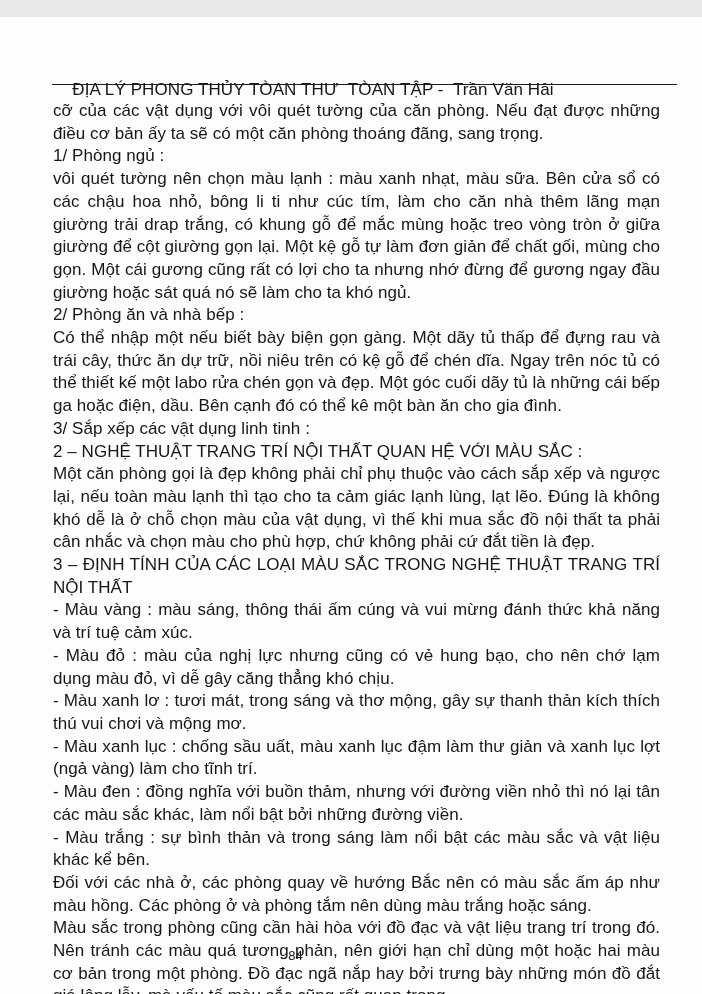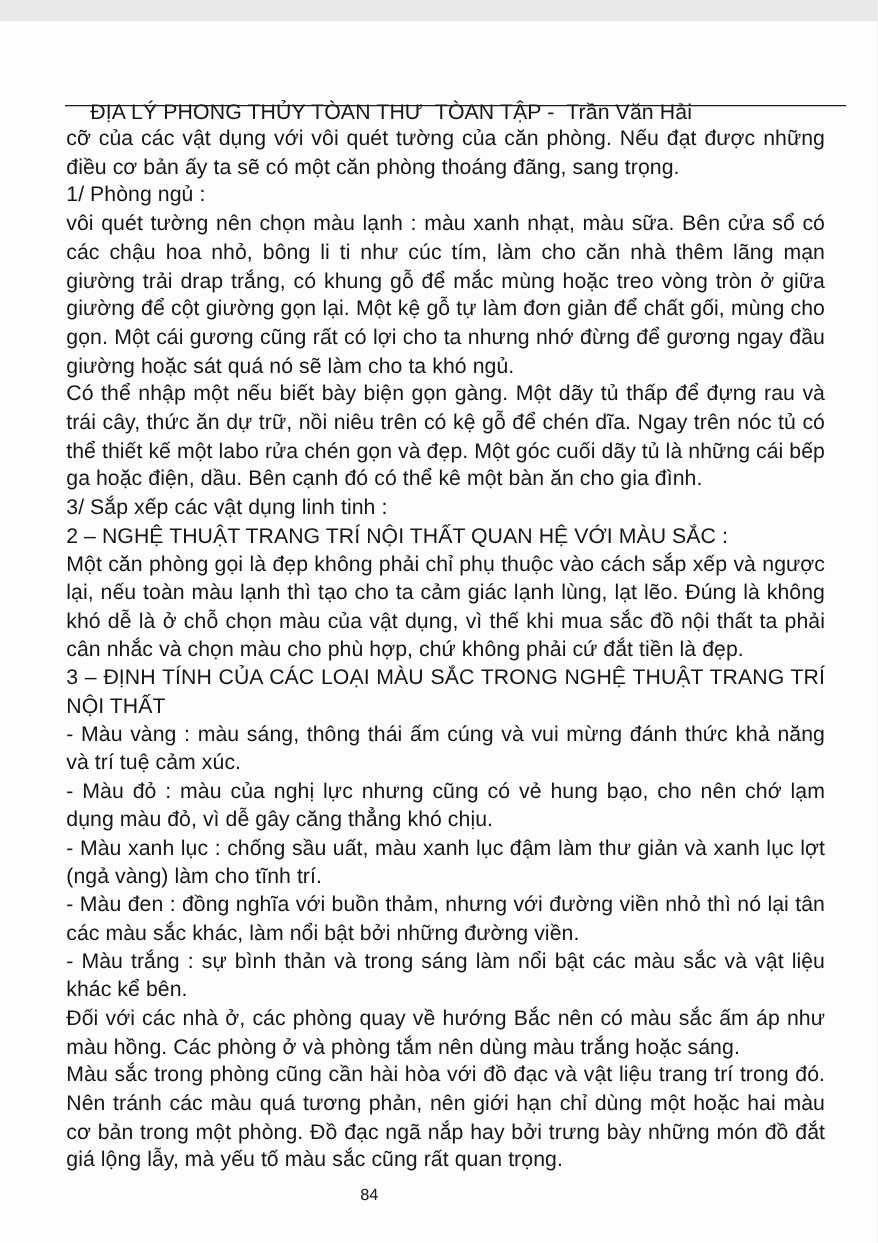--- a/index.html
+++ b/index.html
@@ -66,27 +66,29 @@
   <div class="running-header">
     <span>ĐỊA LÝ PHONG THỦY TÒAN THƯ  TÒAN TẬP -  Trần Văn Hải</span>
   </div>
 
   <div class="header-rule"></div>
 
   <div class="doc-body">
       <p class="para kind-body">cỡ của các vật dụng với vôi quét tường của căn phòng. Nếu đạt được những điều cơ bản ấy ta sẽ có một căn phòng thoáng đãng, sang trọng.</p>
       <p class="para kind-subhead">1/ Phòng ngủ :</p>
       <p class="para kind-body">vôi quét tường nên chọn màu lạnh : màu xanh nhạt, màu sữa. Bên cửa sổ có các chậu hoa nhỏ, bông li ti như cúc tím, làm cho căn nhà thêm lãng mạn giường trải drap trắng, có khung gỗ để mắc mùng hoặc treo vòng tròn ở giữa giường để cột giường gọn lại. Một kệ gỗ tự làm đơn giản để chất gối, mùng cho gọn. Một cái gương cũng rất có lợi cho ta nhưng nhớ đừng để gương ngay đầu giường hoặc sát quá nó sẽ làm cho ta khó ngủ.</p>
+      <p class="para kind-subhead">2/ Phòng ăn và nhà bếp :</p>
       <p class="para kind-body">Có thể nhập một nếu biết bày biện gọn gàng. Một dãy tủ thấp để đựng rau và trái cây, thức ăn dự trữ, nồi niêu trên có kệ gỗ để chén dĩa. Ngay trên nóc tủ có thể thiết kế một labo rửa chén gọn và đẹp. Một góc cuối dãy tủ là những cái bếp ga hoặc điện, dầu. Bên cạnh đó có thể kê một bàn ăn cho gia đình.</p>
       <p class="para kind-subhead">3/ Sắp xếp các vật dụng linh tinh :</p>
       <p class="para kind-heading">2 – NGHỆ THUẬT TRANG TRÍ NỘI THẤT QUAN HỆ VỚI MÀU SẮC :</p>
       <p class="para kind-body">Một căn phòng gọi là đẹp không phải chỉ phụ thuộc vào cách sắp xếp và ngược lại, nếu toàn màu lạnh thì tạo cho ta cảm giác lạnh lùng, lạt lẽo. Đúng là không khó dễ là ở chỗ chọn màu của vật dụng, vì thế khi mua sắc đồ nội thất ta phải cân nhắc và chọn màu cho phù hợp, chứ không phải cứ đắt tiền là đẹp.</p>
       <p class="para kind-heading">3 – ĐỊNH TÍNH CỦA CÁC LOẠI MÀU SẮC TRONG NGHỆ THUẬT TRANG TRÍ NỘI THẤT</p>
       <p class="para kind-body">- Màu vàng : màu sáng, thông thái ấm cúng và vui mừng đánh thức khả năng và trí tuệ cảm xúc.</p>
       <p class="para kind-body">- Màu đỏ : màu của nghị lực nhưng cũng có vẻ hung bạo, cho nên chớ lạm dụng màu đỏ, vì dễ gây căng thẳng khó chịu.</p>
+      <p class="para kind-body">- Màu xanh lơ : tươi mát, trong sáng và thơ mộng, gây sự thanh thản kích thích thú vui chơi và mộng mơ.</p>
       <p class="para kind-body">- Màu xanh lục : chống sầu uất, màu xanh lục đậm làm thư giản và xanh lục lợt (ngả vàng) làm cho tĩnh trí.</p>
       <p class="para kind-body">- Màu đen : đồng nghĩa với buồn thảm, nhưng với đường viền nhỏ thì nó lại tân các màu sắc khác, làm nổi bật bởi những đường viền.</p>
       <p class="para kind-body">- Màu trắng : sự bình thản và trong sáng làm nổi bật các màu sắc và vật liệu khác kể bên.</p>
       <p class="para kind-body">Đối với các nhà ở, các phòng quay về hướng Bắc nên có màu sắc ấm áp như màu hồng. Các phòng ở và phòng tắm nên dùng màu trắng hoặc sáng.</p>
       <p class="para kind-body">Màu sắc trong phòng cũng cần hài hòa với đồ đạc và vật liệu trang trí trong đó. Nên tránh các màu quá tương phản, nên giới hạn chỉ dùng một hoặc hai màu cơ bản trong một phòng. Đồ đạc ngã nắp hay bởi trưng bày những món đồ đắt giá lộng lẫy, mà yếu tố màu sắc cũng rất quan trọng.</p>
     </div>
 
   <div class="page-footer">84</div>
 </div>
 

